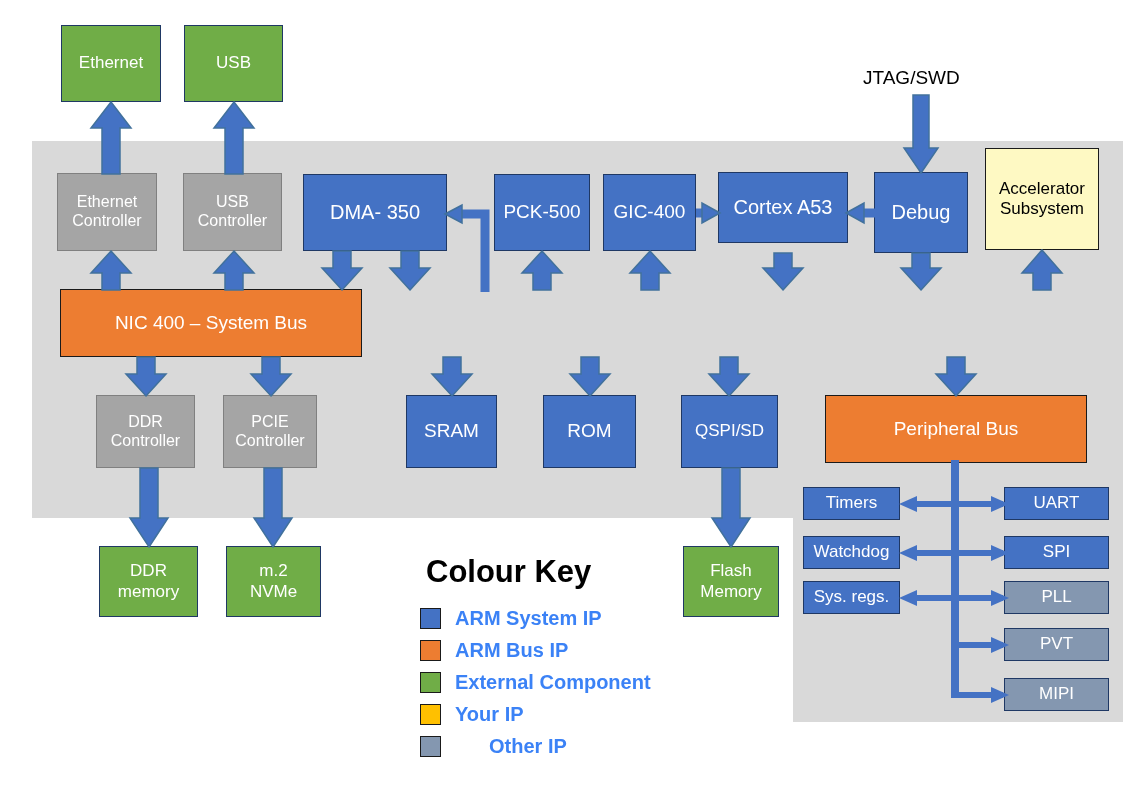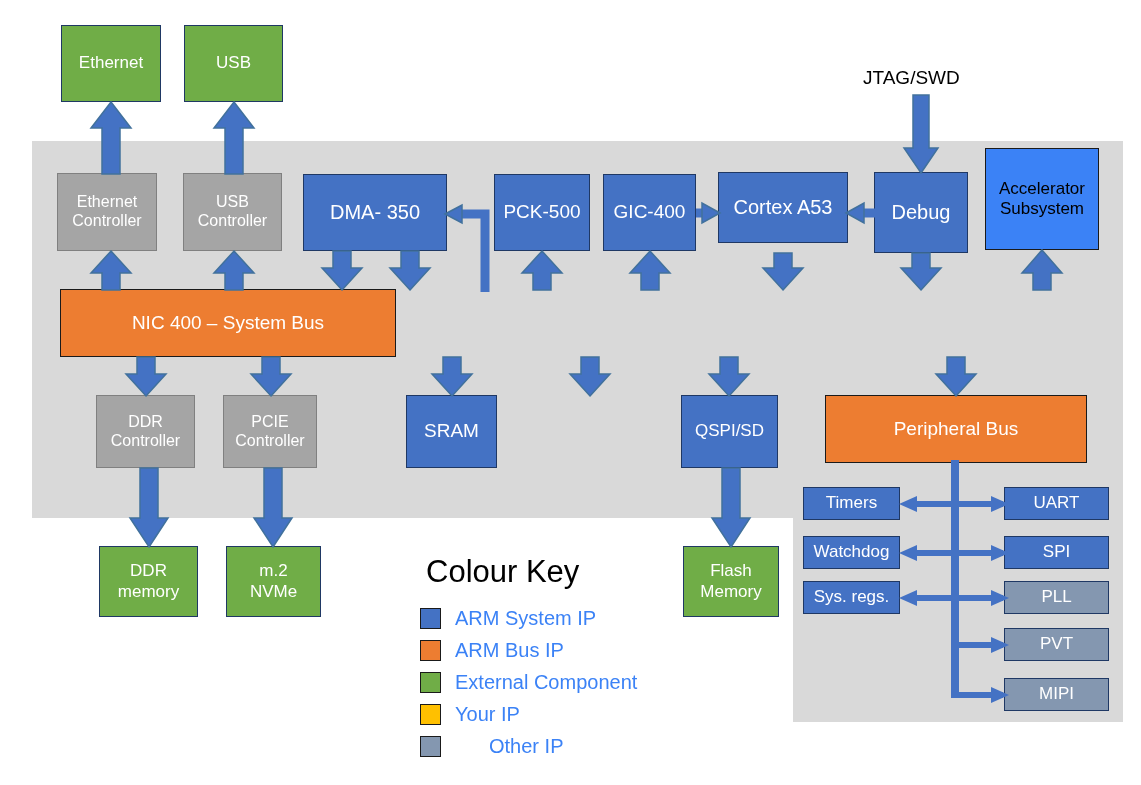--- a/index.html
+++ b/index.html
@@ -30,41 +30,41 @@
     line-height: 1.18;
     white-space: pre-line;
     color: #ffffff;
     font-size: 17px;
   }
   .blk.blue   { background: #4472C4; border-color: #1F3864; }
   .blk.orange { background: #ED7D31; border-color: #1A1A1A; }
   .blk.green  { background: #70AD47; border-color: #1F3864; }
   .blk.grey   { background: #A5A5A5; border-color: #808080; }
   .blk.slate  { background: #8497B0; border-color: #1F3864; }
-  .blk.gold   { background: #3b82f6; border-color: #1A1A1A; color: #000000; }
+  .blk.gold   { background: #fef9c3; border-color: #1A1A1A; color: #000000; }
 
   
   .farrow {
     position: absolute;
   }
   .farrow svg { display: block; overflow: visible; }
 
   
   .tline { position: absolute; }
   .tline svg { display: block; overflow: visible; }
 
   .plainlabel {
     position: absolute;
     color: #000000;
     font-size: 19px;
     white-space: nowrap;
   }
 
   
-  #legend { position: absolute; }
+  #legend { position: absolute; font-weight: bold; }
   #legend .key-title {
     position: absolute;
     font-size: 31px;
     color: #000000;
     white-space: nowrap;
   }
   .legend-row {
     position: absolute;
     display: flex;
     align-items: center;
@@ -103,28 +103,29 @@
 Controller</div>
 
   <div class="blk blue" style="left:303px; top:174px; width:144px; height:77px; font-size:20px;">DMA- 350</div>
   <div class="blk blue" style="left:494px; top:174px; width:96px; height:77px; font-size:19px;">PCK-500</div>
   <div class="blk blue" style="left:603px; top:174px; width:93px; height:77px; font-size:19px;">GIC-400</div>
   <div class="blk blue" style="left:718px; top:172px; width:130px; height:71px; font-size:20px;">Cortex A53</div>
   <div class="blk blue" style="left:874px; top:172px; width:94px; height:81px; font-size:20px;">Debug</div>
   <div class="blk gold" style="left:985px; top:148px; width:114px; height:102px; font-size:17px;">Accelerator
 Subsystem</div>
 
-  <div class="blk orange" style="left:60px; top:289px; width:336px; height:68px; font-size:19px;">NIC 400 – System Bus</div>
+  <div class="blk orange" style="left:60px; top:289px; width:302px; height:68px; font-size:19px;">NIC 400 – System Bus</div>
 
   <div class="blk grey" style="left:96px; top:395px; width:99px; height:73px; font-size:16px;">DDR
 Controller</div>
   <div class="blk grey" style="left:223px; top:395px; width:94px; height:73px; font-size:16px;">PCIE
 Controller</div>
 
   <div class="blk blue" style="left:406px; top:395px; width:91px; height:73px; font-size:19px;">SRAM</div>
+  <div class="blk blue" style="left:543px; top:395px; width:93px; height:73px; font-size:19px;">ROM</div>
   <div class="blk blue" style="left:681px; top:395px; width:97px; height:73px; font-size:17px;">QSPI/SD</div>
   <div class="blk orange" style="left:825px; top:395px; width:262px; height:68px; font-size:19px;">Peripheral Bus</div>
 
   <div class="blk green" style="left:99px; top:546px; width:99px; height:71px; font-size:17px;">DDR
 memory</div>
   <div class="blk green" style="left:226px; top:546px; width:95px; height:71px; font-size:17px;">m.2
 NVMe</div>
   <div class="blk green" style="left:683px; top:546px; width:96px; height:71px; font-size:17px;">Flash
 Memory</div>
 

